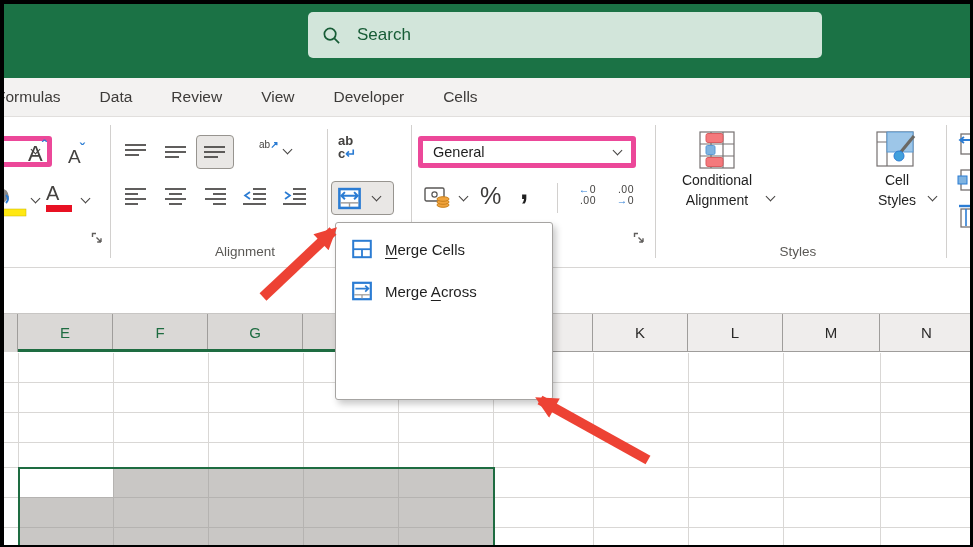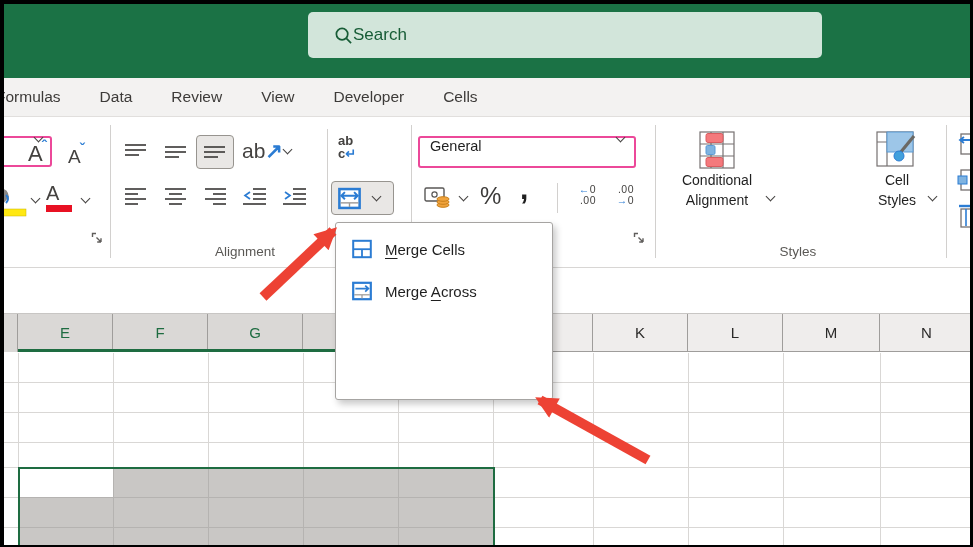--- a/index.html
+++ b/index.html
@@ -13,30 +13,30 @@
   body{font-family:"Liberation Sans",sans-serif;background:#000}
   #app{position:relative;width:973px;height:547px;background:#fff;overflow:hidden;font-family:"Liberation Sans",sans-serif;color:var(--ink)}
   .abs{position:absolute}
   .edge{position:absolute;background:#000;z-index:60}
   .chev{display:inline-block;width:7px;height:7px;border-right:1.6px solid var(--icon);border-bottom:1.6px solid var(--icon);transform:rotate(45deg);margin-top:-4px}
   .sep{position:absolute;width:1px;background:var(--sep)}
   .vline{position:absolute;width:1px;background:var(--grid)}
   .hline{position:absolute;height:1px;background:var(--grid)}
   
   .titlebar{position:absolute;left:0;top:0;width:973px;height:78px;background:var(--green)}
-  .searchbox{position:absolute;left:308px;top:12px;width:514px;height:46px;background:var(--search-bg);border-radius:5px;display:flex;align-items:center;padding-left:26px;cursor:text}
+  .searchbox{position:absolute;left:308px;top:12px;width:514px;height:46px;background:var(--search-bg);border-radius:5px;display:flex;align-items:center;padding-left:14px;gap:16px;cursor:text}
   .searchbox span{font-size:17px;color:var(--search-fg)}
   
   .tabrow{position:absolute;left:0;top:78px;width:973px;height:39px;background:var(--tabbg);border-bottom:1px solid #E1DFDD;display:flex;align-items:center}
   .tab{font-size:15.5px;color:#3D3B39;padding:0 3px;margin-right:33px;white-space:nowrap;cursor:pointer}
   .tab:first-child{margin-left:-7px}
   
   .ribbon{position:absolute;left:0;top:117px;width:973px;height:151px;background:#fff;border-bottom:1px solid #D8D6D4}
   .glabel{position:absolute;font-size:13.5px;color:var(--label);text-align:center}
-  .combo{position:absolute;border:2px solid #ec4899;border-radius:3px;background:#fff;display:flex;align-items:flex-start;font-size:14.5px;color:var(--ink)}
+  .combo{position:absolute;border:5px solid #ec4899;border-radius:3px;background:#fff;display:flex;align-items:center;font-size:14.5px;color:var(--ink)}
   .rbtn{cursor:pointer}
   .pressed{position:absolute;background:var(--btnbg);border:1px solid var(--btnbd);border-radius:4px}
   .bigA{font-size:22px;color:var(--icon);line-height:1}
   .caret{color:var(--blue);font-weight:bold;font-size:15px}
   .dec2{font-size:10.5px;line-height:11px;color:var(--icon);text-align:right;letter-spacing:.5px}
   .dec2 b{color:var(--blue);font-weight:bold}
   .stylbtn{position:absolute;display:flex;flex-direction:column;align-items:center;cursor:pointer}
   .stylbtn .lbl{font-size:14px;color:var(--ink);line-height:20px;white-space:nowrap}
   
   .sheet{position:absolute;left:0;top:268px;width:973px;height:279px;background:#fff}
@@ -153,21 +153,21 @@
       </svg>
     <div class="pressed" style="left:196px;top:18px;width:38px;height:34px">
       <svg style="margin:8px 0 0 7px" width="22" height="18">
           <g stroke="#444240" stroke-width="1.7">
             <line x1="0" y1="3" x2="21" y2="3"></line>
             <line x1="0" y1="8" x2="21" y2="8"></line>
             <line x1="0" y1="13" x2="14" y2="13"></line>
           </g>
         </svg>
     </div>
-    <div class="abs rbtn" style="left:242px;top:22px;font-size:21px;color:#444240"><span>ab</span><span style="color:#2B7CD3;font-weight:bold">↗</span></div>
+    <div class="abs rbtn" style="left:259px;top:22px;font-size:10px;color:#444240"><span>ab</span><span style="color:#2B7CD3;font-weight:bold">↗</span></div>
     <span class="chev abs" style="left:284px;top:33px"></span>
 
     <svg class="abs rbtn" style="left:125px;top:70px" width="22" height="18">
         <g stroke="#444240" stroke-width="1.7">
           <line x1="0" y1="2" x2="21" y2="2"></line>
           <line x1="0" y1="7" x2="13" y2="7"></line>
           <line x1="0" y1="12" x2="21" y2="12"></line>
           <line x1="0" y1="17" x2="13" y2="17"></line>
         </g>
       </svg>

